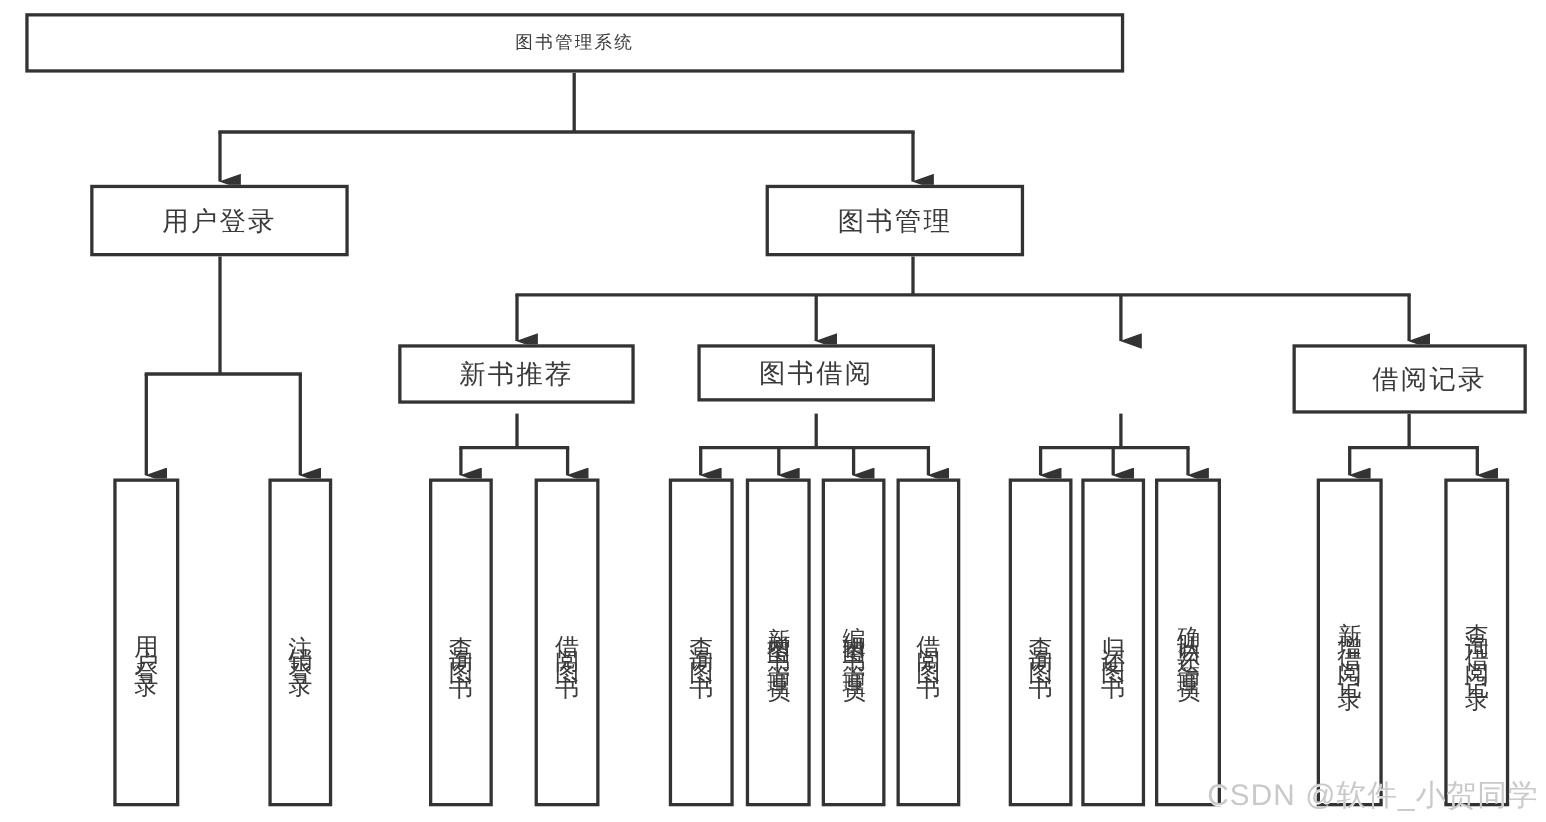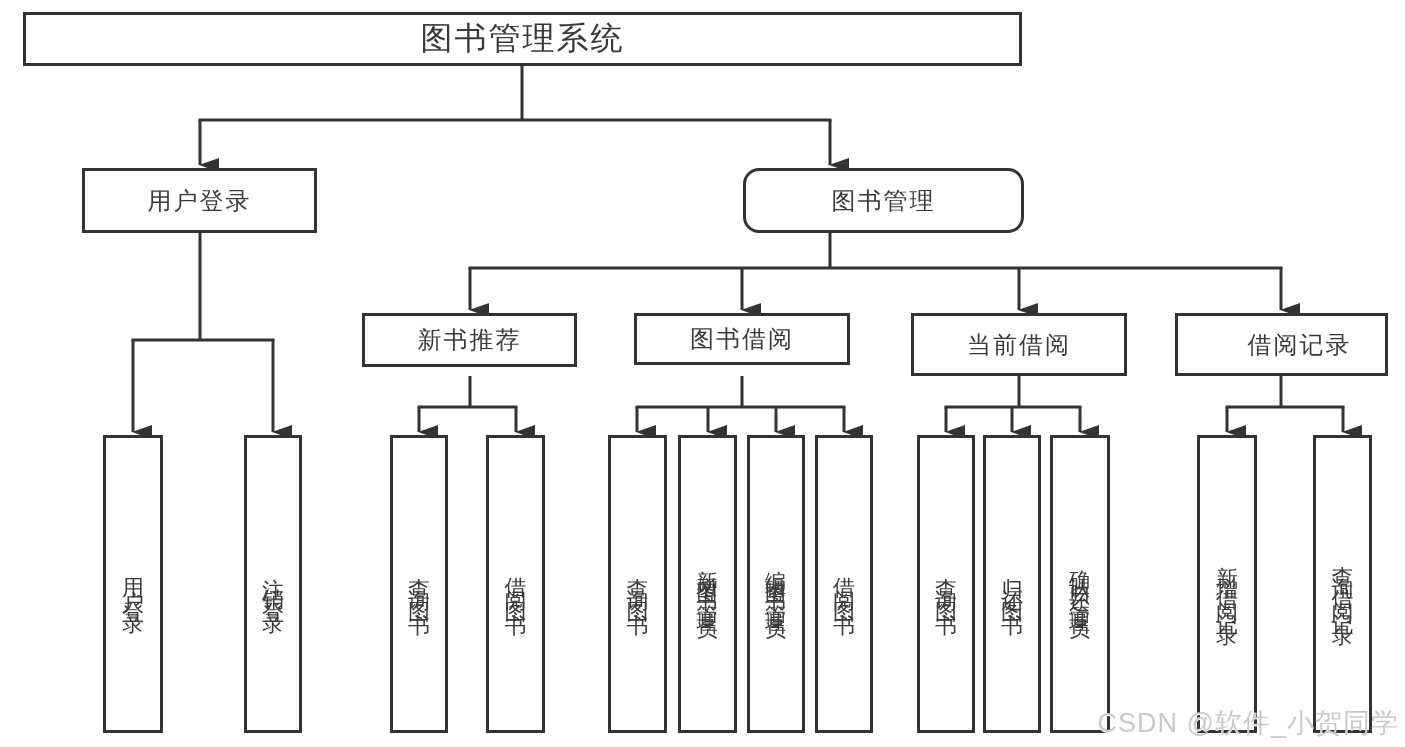--- a/index.html
+++ b/index.html
@@ -29,21 +29,21 @@
     display: flex;
     align-items: center;
     justify-content: center;
     color: #3a3a3a;
     text-align: center;
   }
   .node.h { 
     font-size: 24px;
     letter-spacing: 2px;
   }
-  .node.root { font-size: 32px; }
+  .node.root { font-size: 16px; }
   .node.v { 
     writing-mode: vertical-rl;
     font-size: 22px;
     letter-spacing: 12px;
     line-height: 1;
   }
   .node.v.long {
     letter-spacing: 7px;
     font-size: 21px;
   }
@@ -110,25 +110,24 @@
       <path d="M1281 376 V407"></path>
       <path d="M1225.5 407 H1344.5"></path>
       <path d="M1227 407 V432" marker-end="url(#arrow)"></path>
       <path d="M1343 407 V432" marker-end="url(#arrow)"></path>
     </g>
   </svg>
 
   <div class="node h root" style="left:23px; top:12px; width:999px; height:54px;">图书管理系统</div>
 
   <div class="node h" style="left:82px; top:168px; width:235px; height:65px;">用户登录</div>
-  <div class="node h" style="left:743px; top:168px; width:281px; height:65px;border-radius:16px;">图书管理</div>
+  <div class="node h" style="left:696px; top:168px; width:235px; height:65px;">图书管理</div>
 
   <div class="node h" style="left:362px; top:313px; width:215px; height:54px;">新书推荐</div>
   <div class="node h" style="left:634px; top:313px; width:216px; height:52px;">图书借阅</div>
-  <div class="node h" style="left:911px; top:313px; width:216px; height:63px;">当前借阅</div>
   <div class="node h" style="left:1175px; top:313px; width:213px; height:63px;padding-left:36px;">借阅记录</div>
 
   <div class="node v" style="left:103px; top:435px; width:60px; height:298px;">用户登录</div>
   <div class="node v" style="left:244px; top:435px; width:58px; height:298px;">注销登录</div>
 
   <div class="node v" style="left:390px; top:435px; width:58px; height:298px;">查询图书</div>
   <div class="node v" style="left:486px; top:435px; width:59px; height:298px;">借阅图书</div>
 
   <div class="node v" style="left:608px; top:435px; width:59px; height:298px;">查询图书</div>
   <div class="node v long" style="left:678px; top:435px; width:59px; height:298px;">新增图书（管理员）</div>

